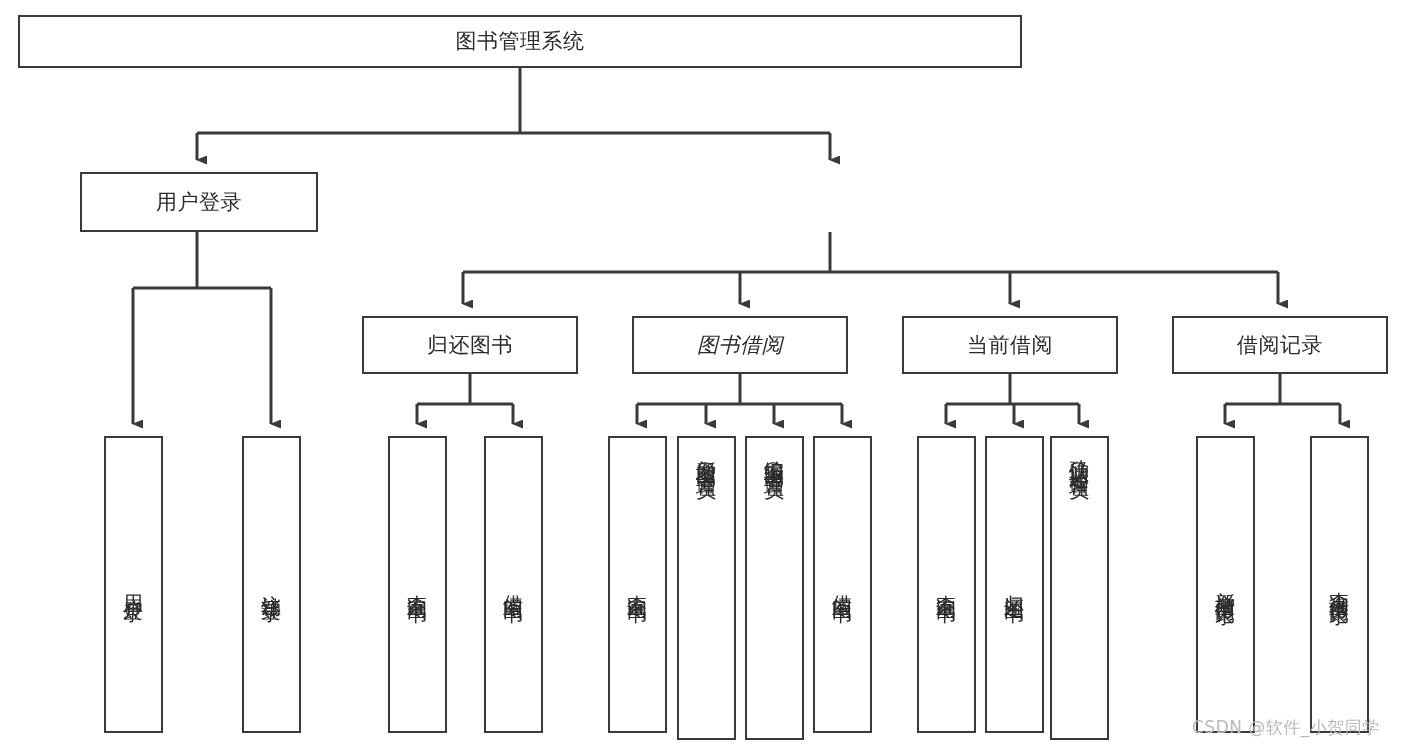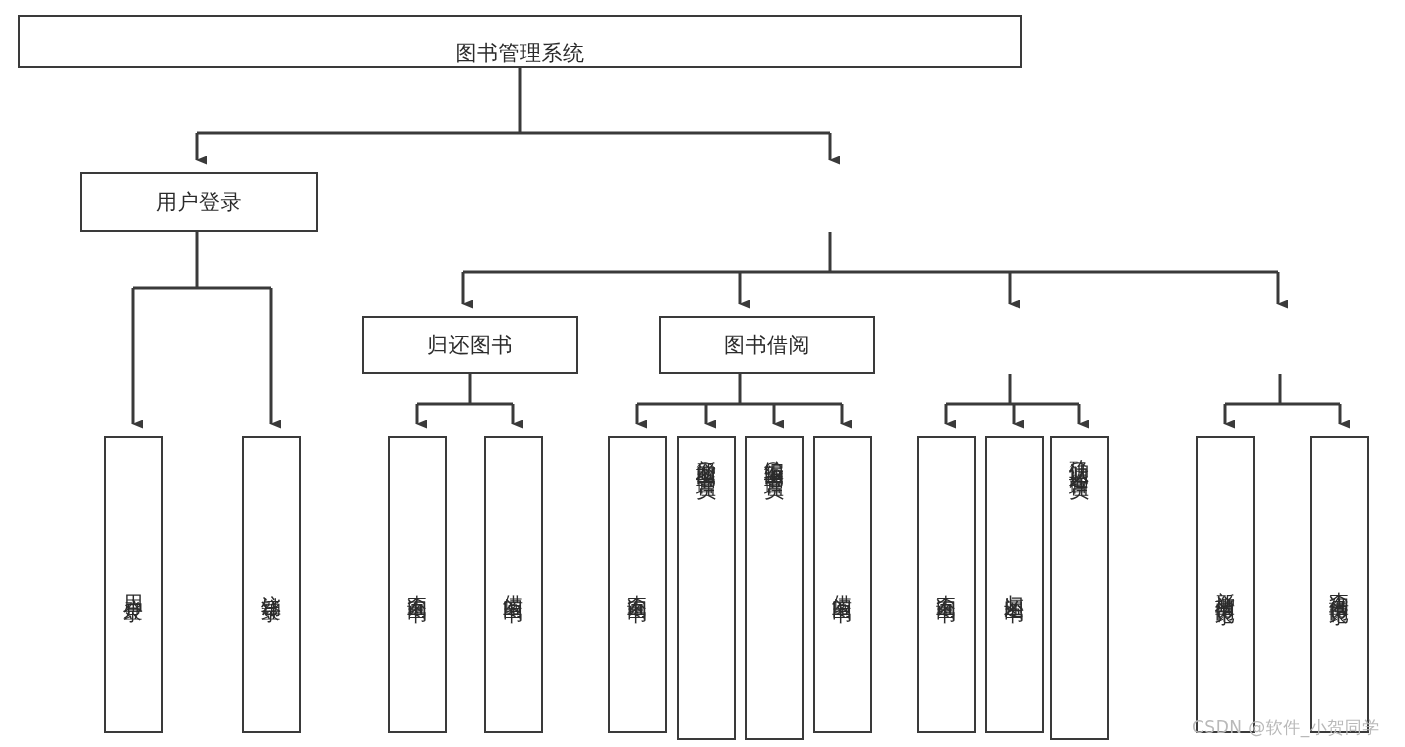--- a/index.html
+++ b/index.html
@@ -117,33 +117,39 @@
       <path d="M1014,404 L1014,424" marker-end="url(#arrow)"></path>
       <path d="M1079,404 L1079,424" marker-end="url(#arrow)"></path>
 
       <path d="M1280,374 L1280,404"></path>
       <path d="M1225,404 L1340,404"></path>
       <path d="M1225,404 L1225,424" marker-end="url(#arrow)"></path>
       <path d="M1340,404 L1340,424" marker-end="url(#arrow)"></path>
     </g>
   </svg>
 
-  <div class="node" style="left:18px; top:15px; width:1004px; height:53px;align-items:flex-end;">
+  <div class="node" style="left:18px; top:15px; width:1004px; height:53px;">
     <span class="lbl">图书管理系统</span>
   </div>
 
   <div class="node" style="left:80px; top:172px; width:238px; height:60px;">
     <span class="lbl">用户登录</span>
   </div>
 
   <div class="node" style="left:362px; top:316px; width:216px; height:58px;">
     <span class="lbl">归还图书</span>
   </div>
-  <div class="node" style="left:659px; top:316px; width:216px; height:58px;">
+  <div class="node" style="left:632px; top:316px; width:216px; height:58px;font-style:italic;">
     <span class="lbl">图书借阅</span>
+  </div>
+  <div class="node" style="left:902px; top:316px; width:216px; height:58px;">
+    <span class="lbl">当前借阅</span>
+  </div>
+  <div class="node" style="left:1172px; top:316px; width:216px; height:58px;">
+    <span class="lbl">借阅记录</span>
   </div>
 
   <div class="node vert mid" style="left:104px; top:436px; width:59px; height:297px;">
     <span class="lbl" style="margin-top: 134.5px;">用户登录</span>
   </div>
   <div class="node vert mid" style="left:242px; top:436px; width:59px; height:297px;">
     <span class="lbl" style="margin-top: 134.5px;">注销登录</span>
   </div>
 
   <div class="node vert mid" style="left:388px; top:436px; width:59px; height:297px;">

